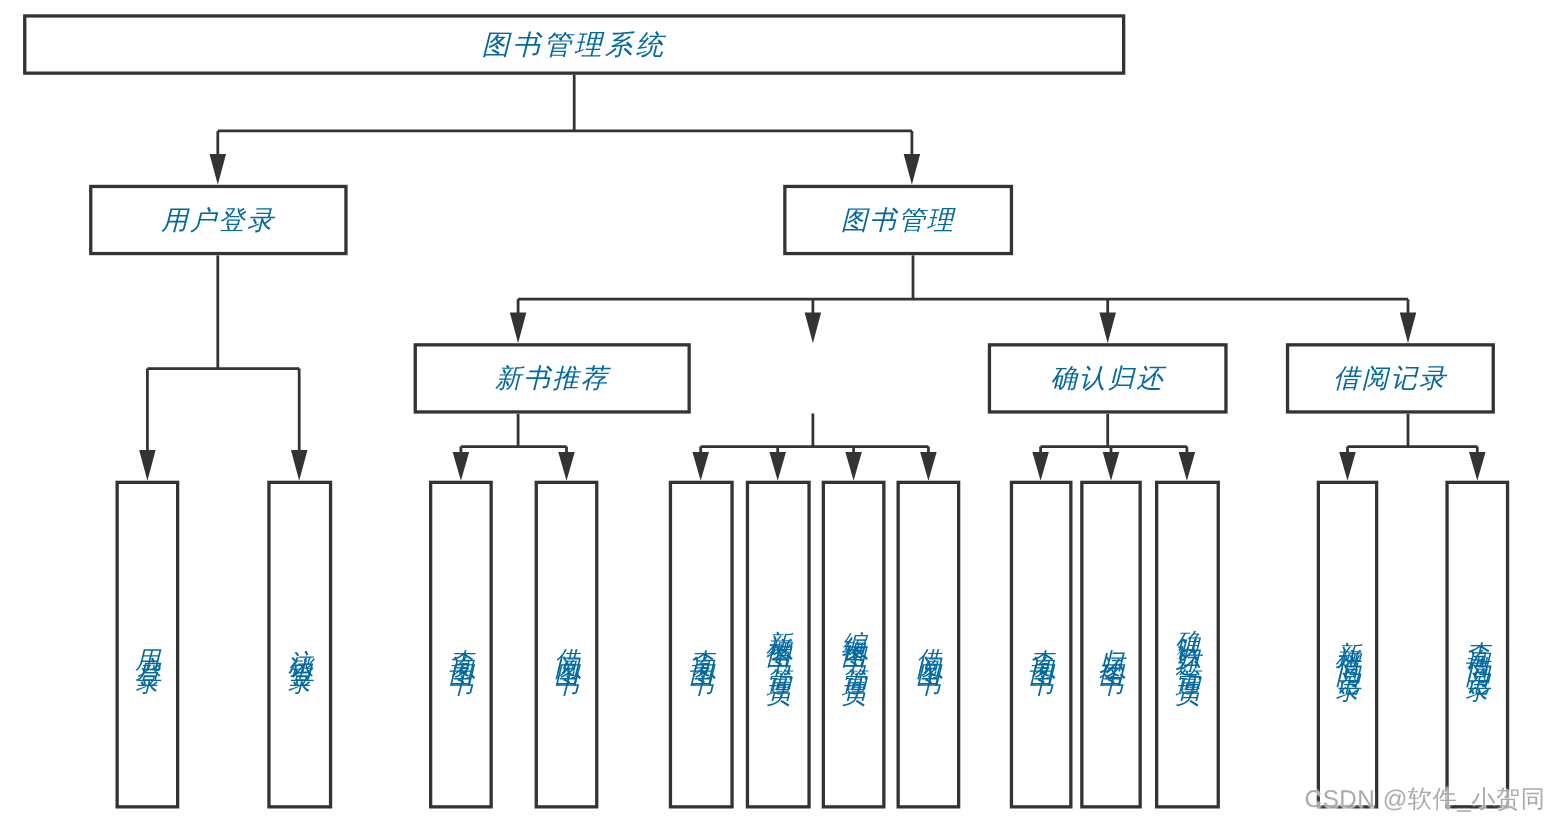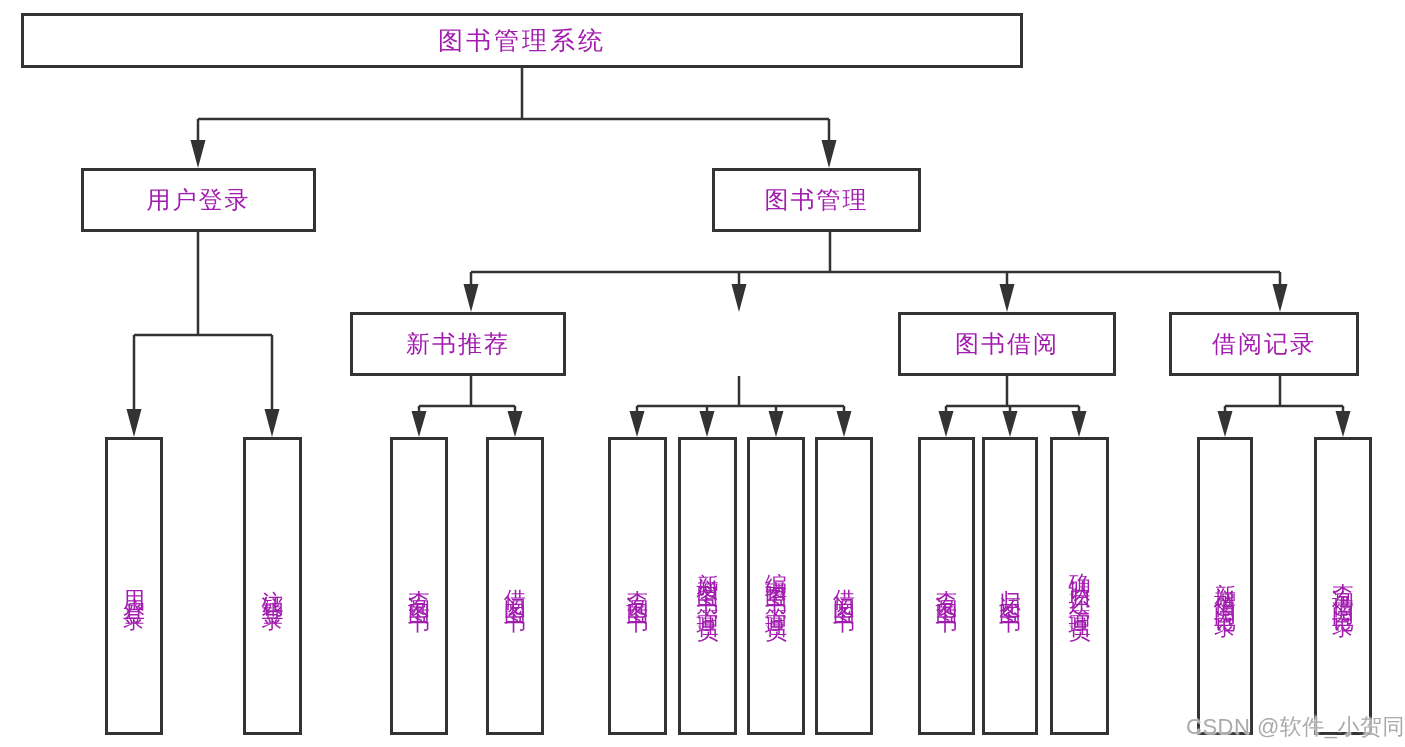--- a/index.html
+++ b/index.html
@@ -18,22 +18,23 @@
     z-index: 0;
   }
   .box {
     position: absolute;
     box-sizing: border-box;
     background: #ffffff;
     border: 3px solid #333333;
     display: flex;
     align-items: center;
     justify-content: center;
-    color: #a21caf;
+    color: #0369a1;
     z-index: 1;
+    font-style: italic;
   }
   .hnode { font-size: 24px; letter-spacing: 2px; white-space: nowrap; }
   .hnode.root { font-size: 25px; letter-spacing: 3px; }
   .leaf span {
     writing-mode: vertical-rl;
     line-height: 1;
     font-size: 22px;
     letter-spacing: 7px;
     white-space: nowrap;
   }
@@ -74,22 +75,22 @@
       M938.5,411 L953.5,411 L946,437 Z  M1002.5,411 L1017.5,411 L1010,437 Z
       M1071.5,411 L1086.5,411 L1079,437 Z
       M1217.5,411 L1232.5,411 L1225,437 Z  M1335.5,411 L1350.5,411 L1343,437 Z"></path>
   </svg>
 
   <div class="box hnode root" style="left:21px; top:13px; width:1002px; height:55px;">图书管理系统</div>
 
   <div class="box hnode" style="left:81px; top:168px; width:235px; height:64px;">用户登录</div>
   <div class="box hnode" style="left:712px; top:168px; width:209px; height:64px;">图书管理</div>
 
-  <div class="box hnode" style="left:350px; top:312px; width:216px; height:64px;">新书推荐</div>
-  <div class="box hnode" style="left:898px; top:312px; width:218px; height:64px;">图书借阅</div>
+  <div class="box hnode" style="left:376px; top:312px; width:252px; height:64px;">新书推荐</div>
+  <div class="box hnode" style="left:898px; top:312px; width:218px; height:64px;">确认归还</div>
   <div class="box hnode" style="left:1169px; top:312px; width:190px; height:64px;">借阅记录</div>
 
   <div class="box leaf" style="left:105px; top:437px; width:58px; height:298px;">
     <span>用户登录</span>
   </div>
   <div class="box leaf" style="left:243px; top:437px; width:59px; height:298px;">
     <span>注销登录</span>
   </div>
 
   <div class="box leaf" style="left:390px; top:437px; width:58px; height:298px;">

